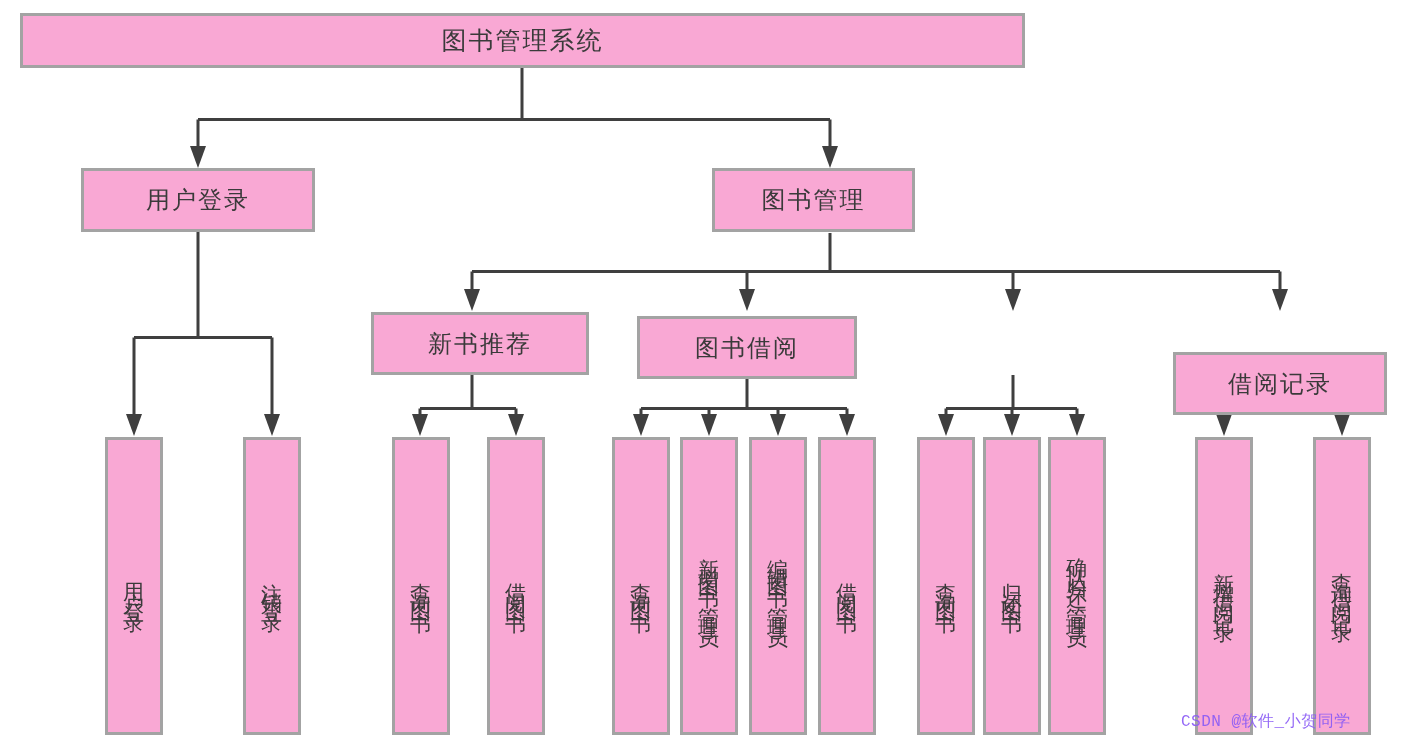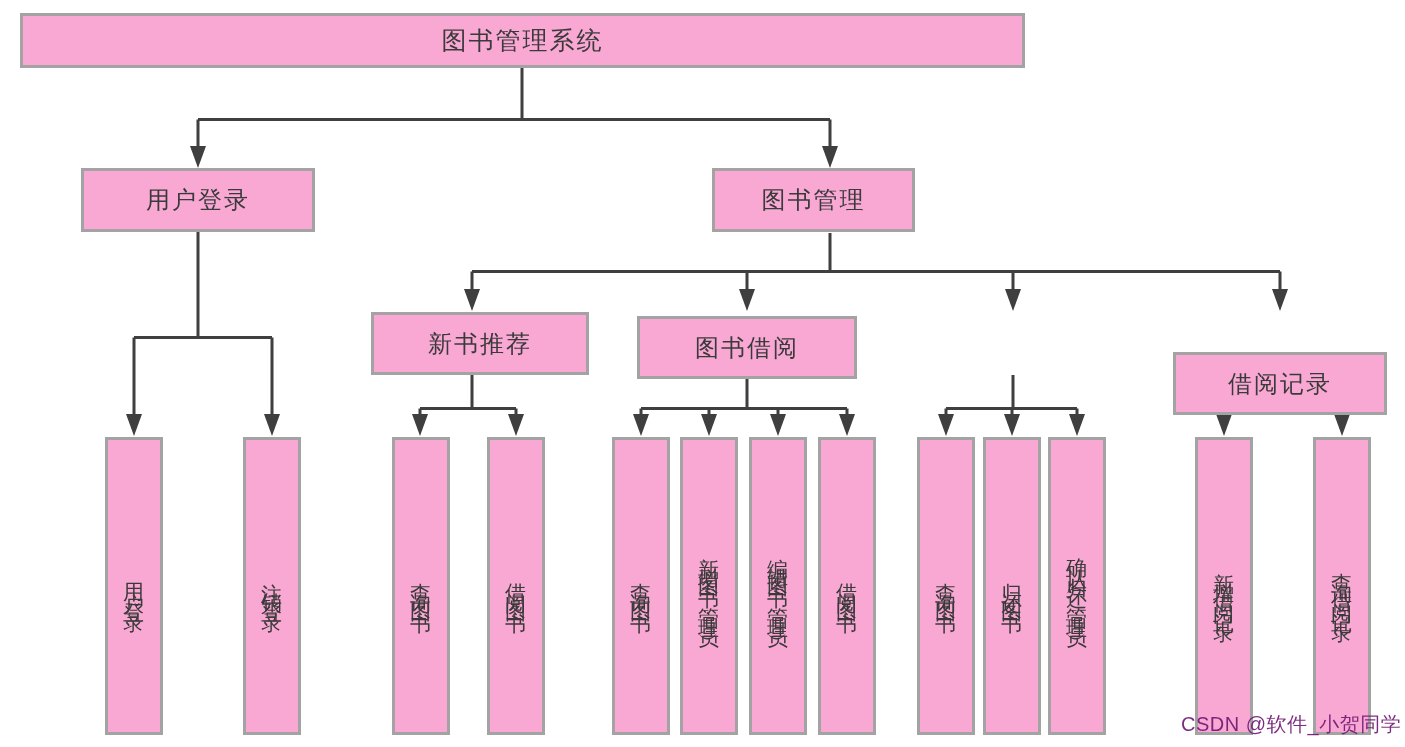--- a/index.html
+++ b/index.html
@@ -27,26 +27,27 @@
   .box.v {
     writing-mode:vertical-rl;
     text-orientation:mixed;
     font-size:21px;
     letter-spacing:10px;
     line-height:1;
   }
   .watermark {
     position:absolute;
     left:1181px; top:711px;
-    font-size:20px;
-    color:#701a75;
+    font-size:16px;
+    color:#8b5cf6;
     opacity:0.92;
     letter-spacing:0.5px;
     white-space:nowrap;
     z-index:5;
+    font-family:Liberation Mono, monospace;
   }
 </style>
 </head>
 <body>
 
 <div class="canvas">
 
   <svg class="connectors" viewBox="0 0 1405 747" xmlns="http://www.w3.org/2000/svg">
     <g stroke="#3f3f3f" stroke-width="3" fill="none">
       <path d="M522 67 V121 M198 119.5 H830 M198 119.5 V148 M830 119.5 V148"></path>

